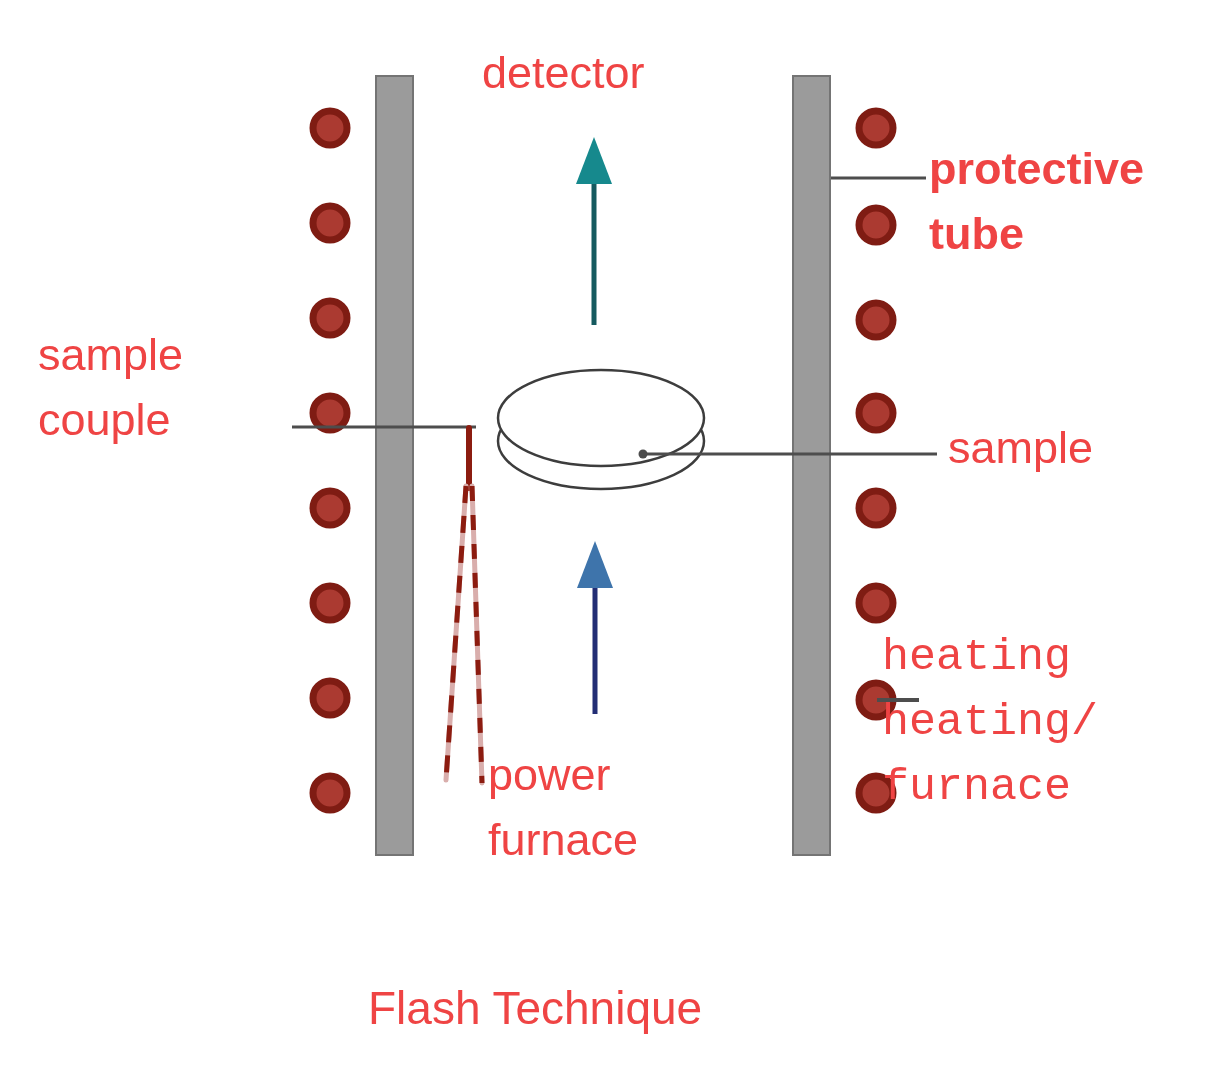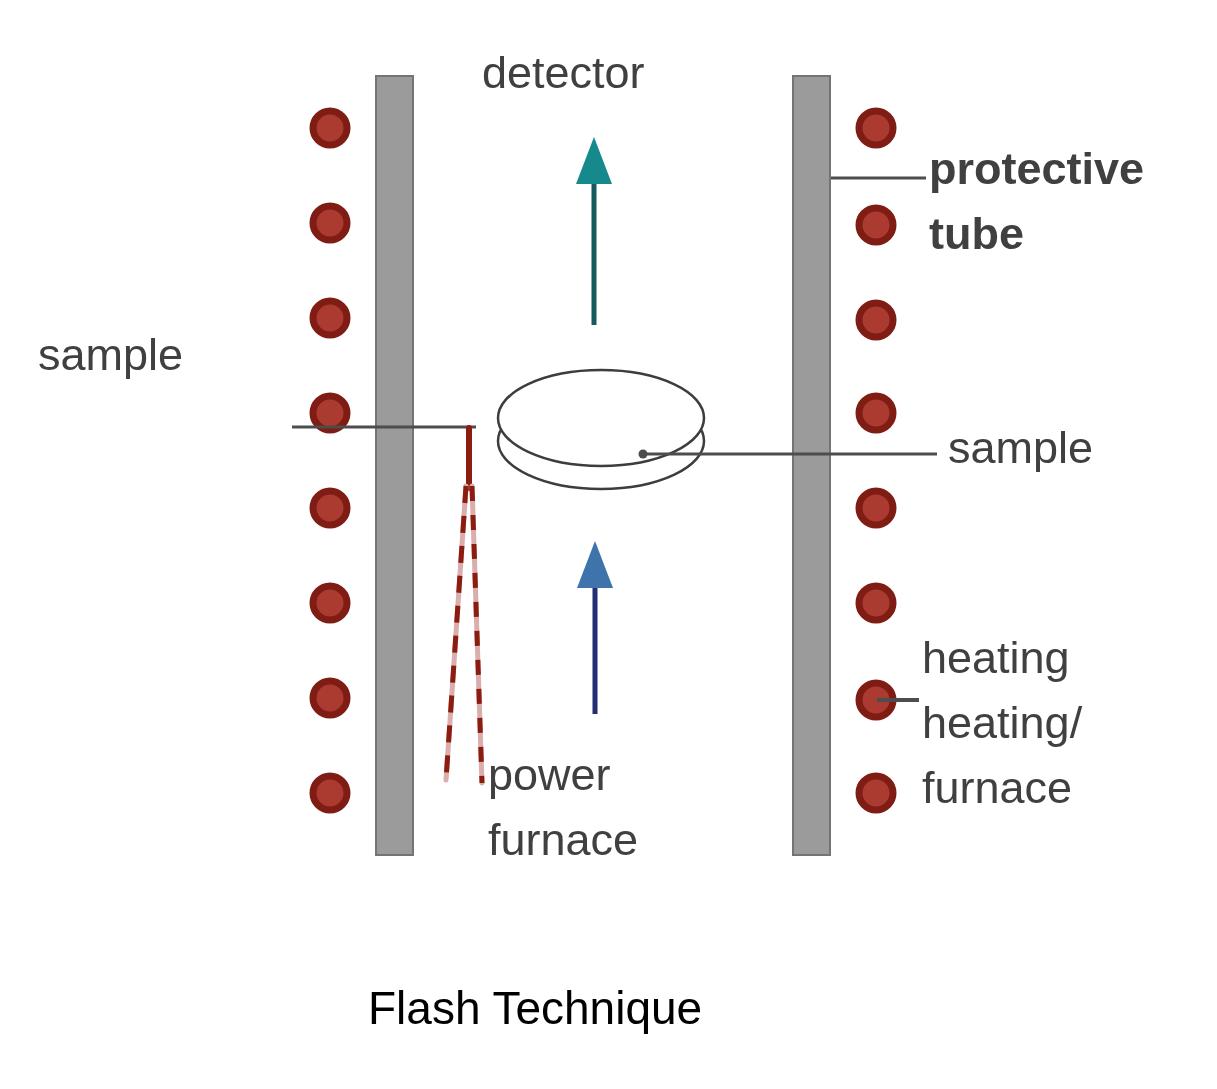--- a/index.html
+++ b/index.html
@@ -18,29 +18,29 @@
   .stage svg {
     position: absolute;
     left: 0;
     top: 0;
   }
   .lbl {
     position: absolute;
     font-family: "Liberation Sans", sans-serif;
     font-size: 45px;
     line-height: 65px;
-    color: #404040;
+    color: #ef4444;
     white-space: nowrap;
   }
   .title {
     position: absolute;
     font-family: "Liberation Sans", sans-serif;
     font-size: 46px;
     line-height: 52px;
-    color: #000000;
+    color: #ef4444;
     white-space: nowrap;
   }
 </style>
 </head>
 <body>
 
 <div class="stage">
 
   <svg width="1217" height="1089" viewBox="0 0 1217 1089">
 
@@ -107,27 +107,28 @@
     <div>detector</div>
   </div>
 
   <div class="lbl" style="left:929px; top:136px;font-weight:bold;">
     <div>protective</div>
     <div>tube</div>
   </div>
 
   <div class="lbl" style="left:38px; top:322px;">
     <div>sample</div>
+    <div>couple</div>
   </div>
 
   <div class="lbl" style="left:948px; top:415px;">
     <div>sample</div>
   </div>
 
-  <div class="lbl" style="left:922px; top:625px;">
+  <div class="lbl" style="left:882px; top:625px;font-family:Liberation Mono, monospace;">
     <div>heating</div>
     <div>heating/</div>
     <div>furnace</div>
   </div>
 
   <div class="lbl" style="left:488px; top:742px;">
     <div>power</div>
     <div>furnace</div>
   </div>
 

